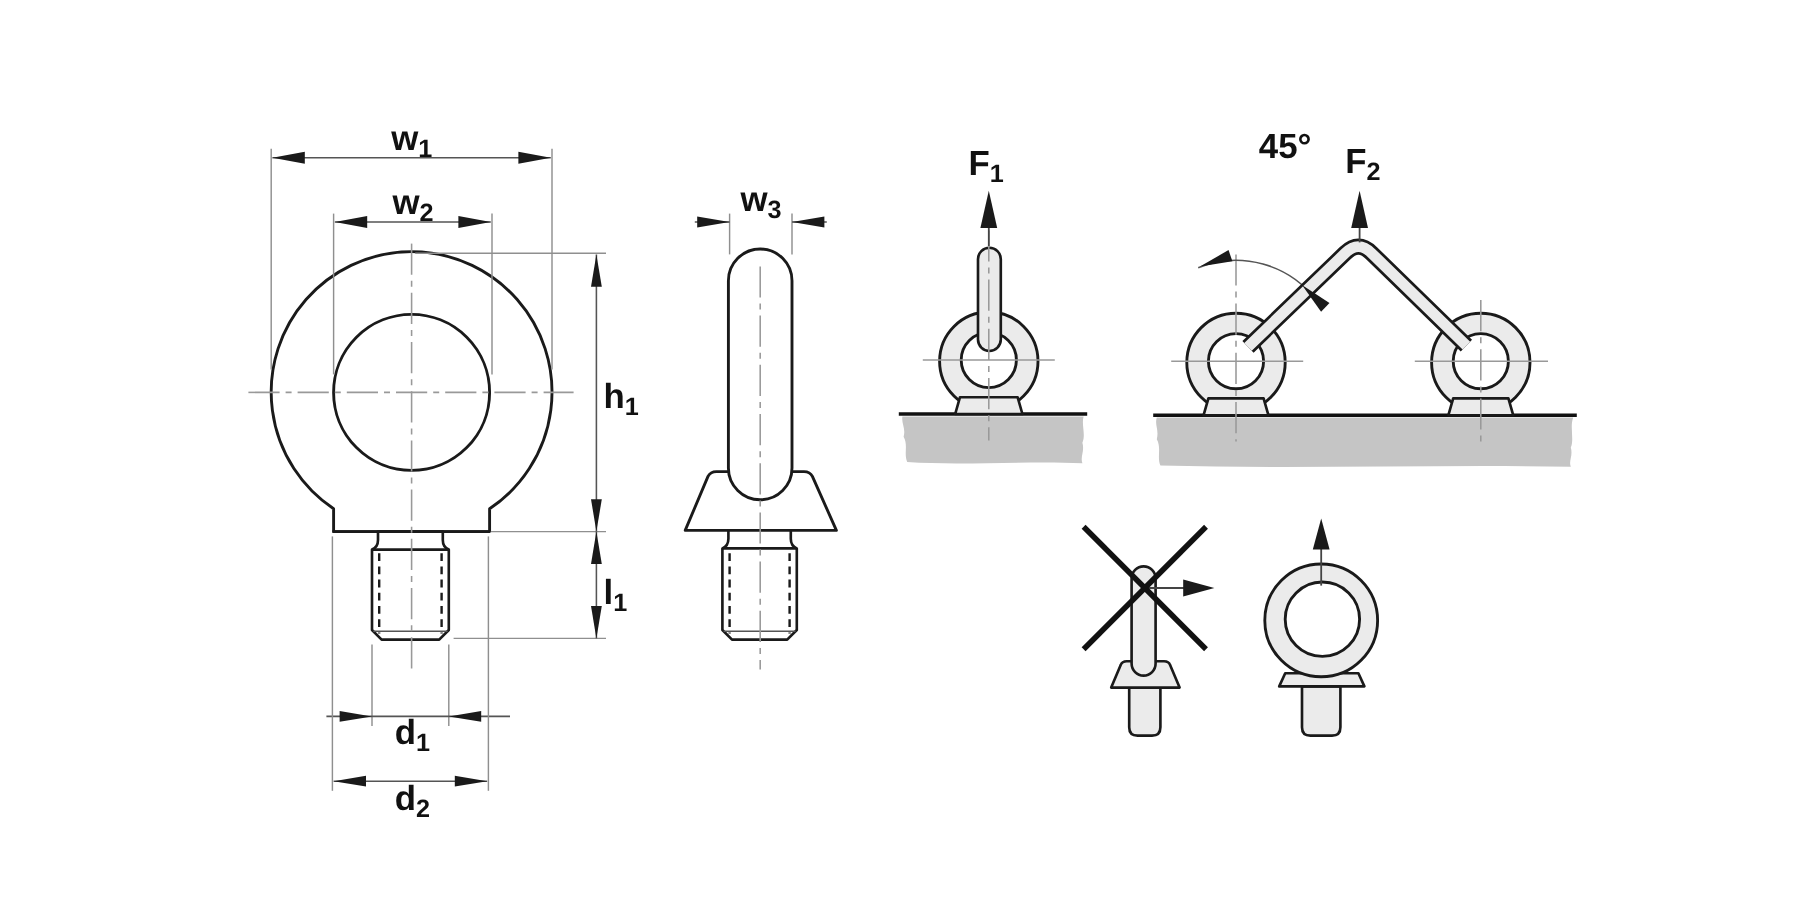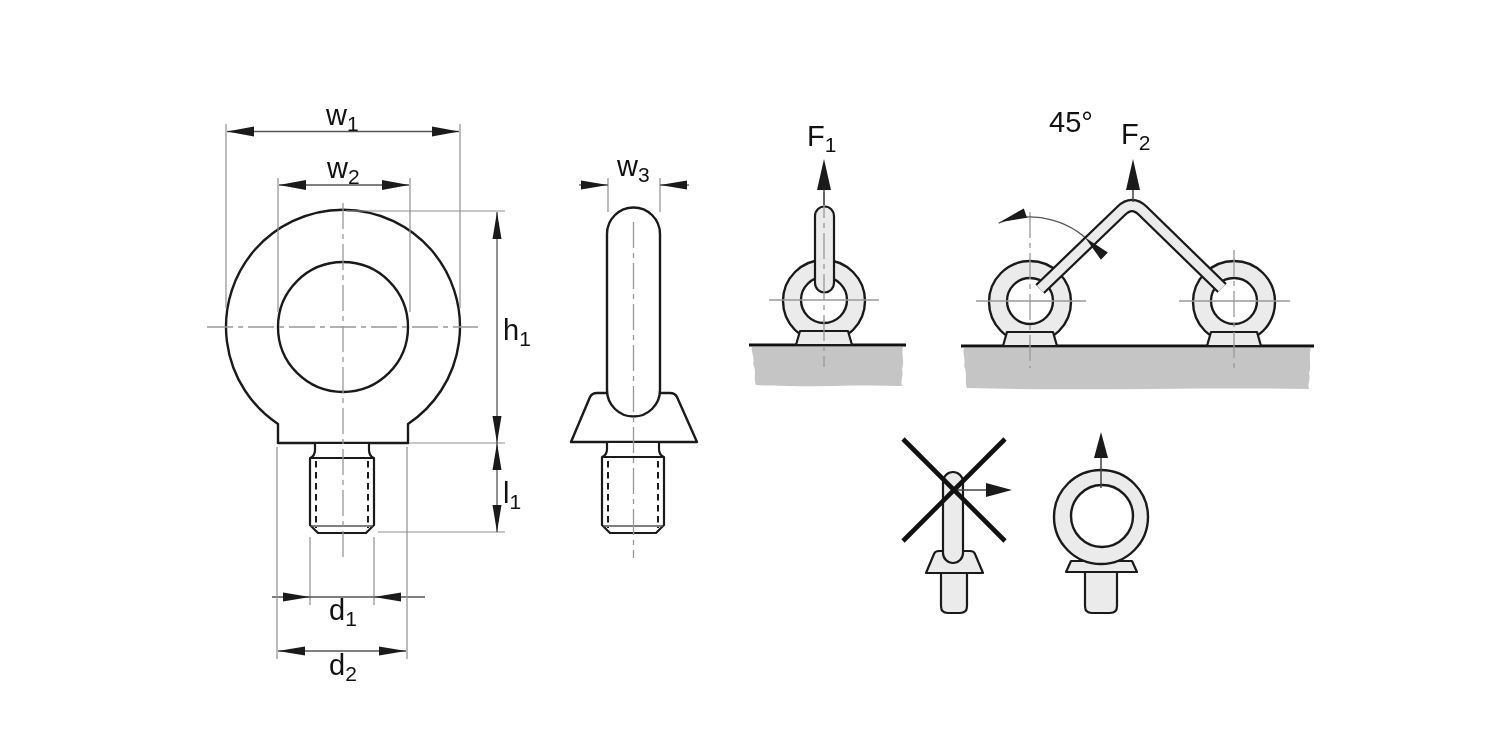--- a/index.html
+++ b/index.html
@@ -1,16 +1,16 @@
 <!DOCTYPE html>
 <html><head>
 <meta charset="utf-8">
 <style>
   html,body{margin:0;padding:0;background:#ffffff;}
-  .stage{position:relative;width:1420px;height:750px;background:#ffffff;overflow:hidden;}
+  .stage{position:relative;width:1420px;height:750px;background:#ffffff;overflow:hidden;font-weight:bold;}
   svg{display:block;}
   svg text{font-family:"Liberation Sans","DejaVu Sans",sans-serif;font-size:29px;fill:#111;}
   svg .sub{font-size:21px;}
   .outline{fill:#ffffff;stroke:#1a1a1a;stroke-width:2.4;stroke-linejoin:round;}
   .outline2{fill:#ffffff;stroke:#1a1a1a;stroke-width:2.2;stroke-linejoin:round;}
   .edge{stroke:#1a1a1a;stroke-width:2.2;fill:none;}
   .thickline{stroke:#111111;stroke-width:3;fill:none;}
   .thin{stroke:#8f8f8f;stroke-width:1.2;fill:none;}
   .dimline{stroke:#555555;stroke-width:1.3;fill:none;}
   .center{stroke:#999999;stroke-width:1.3;fill:none;stroke-dasharray:26 5 5 5;}

